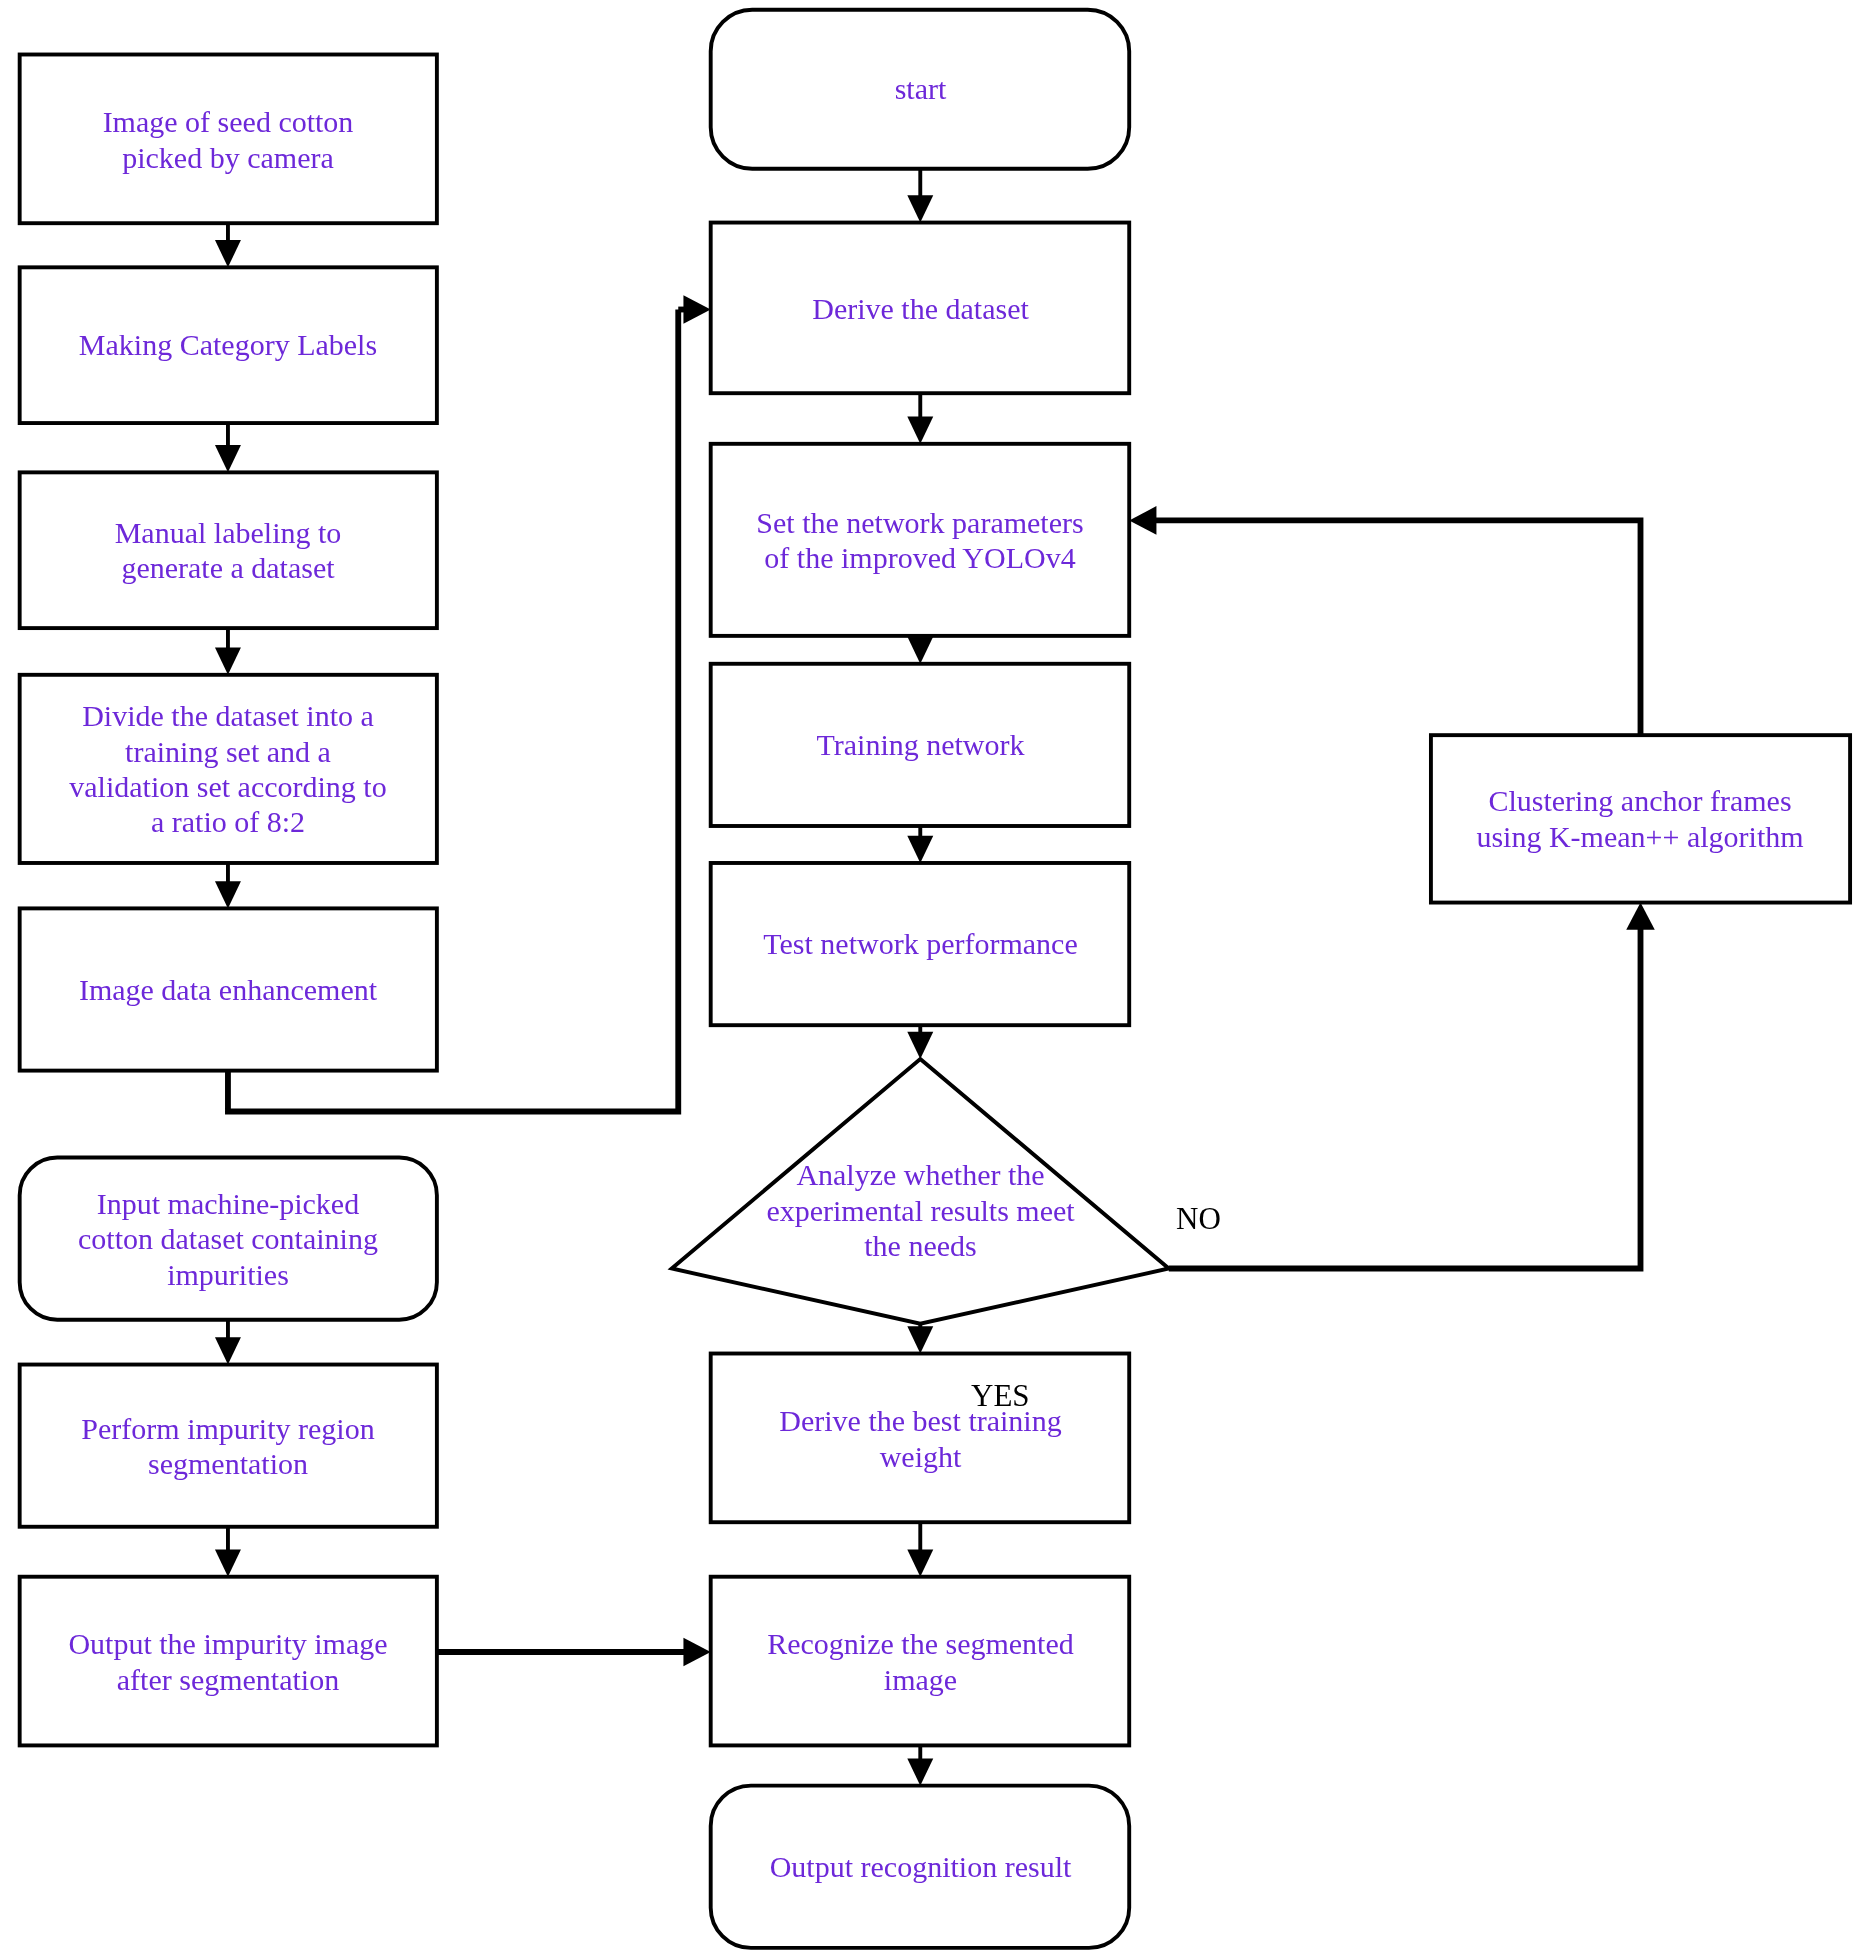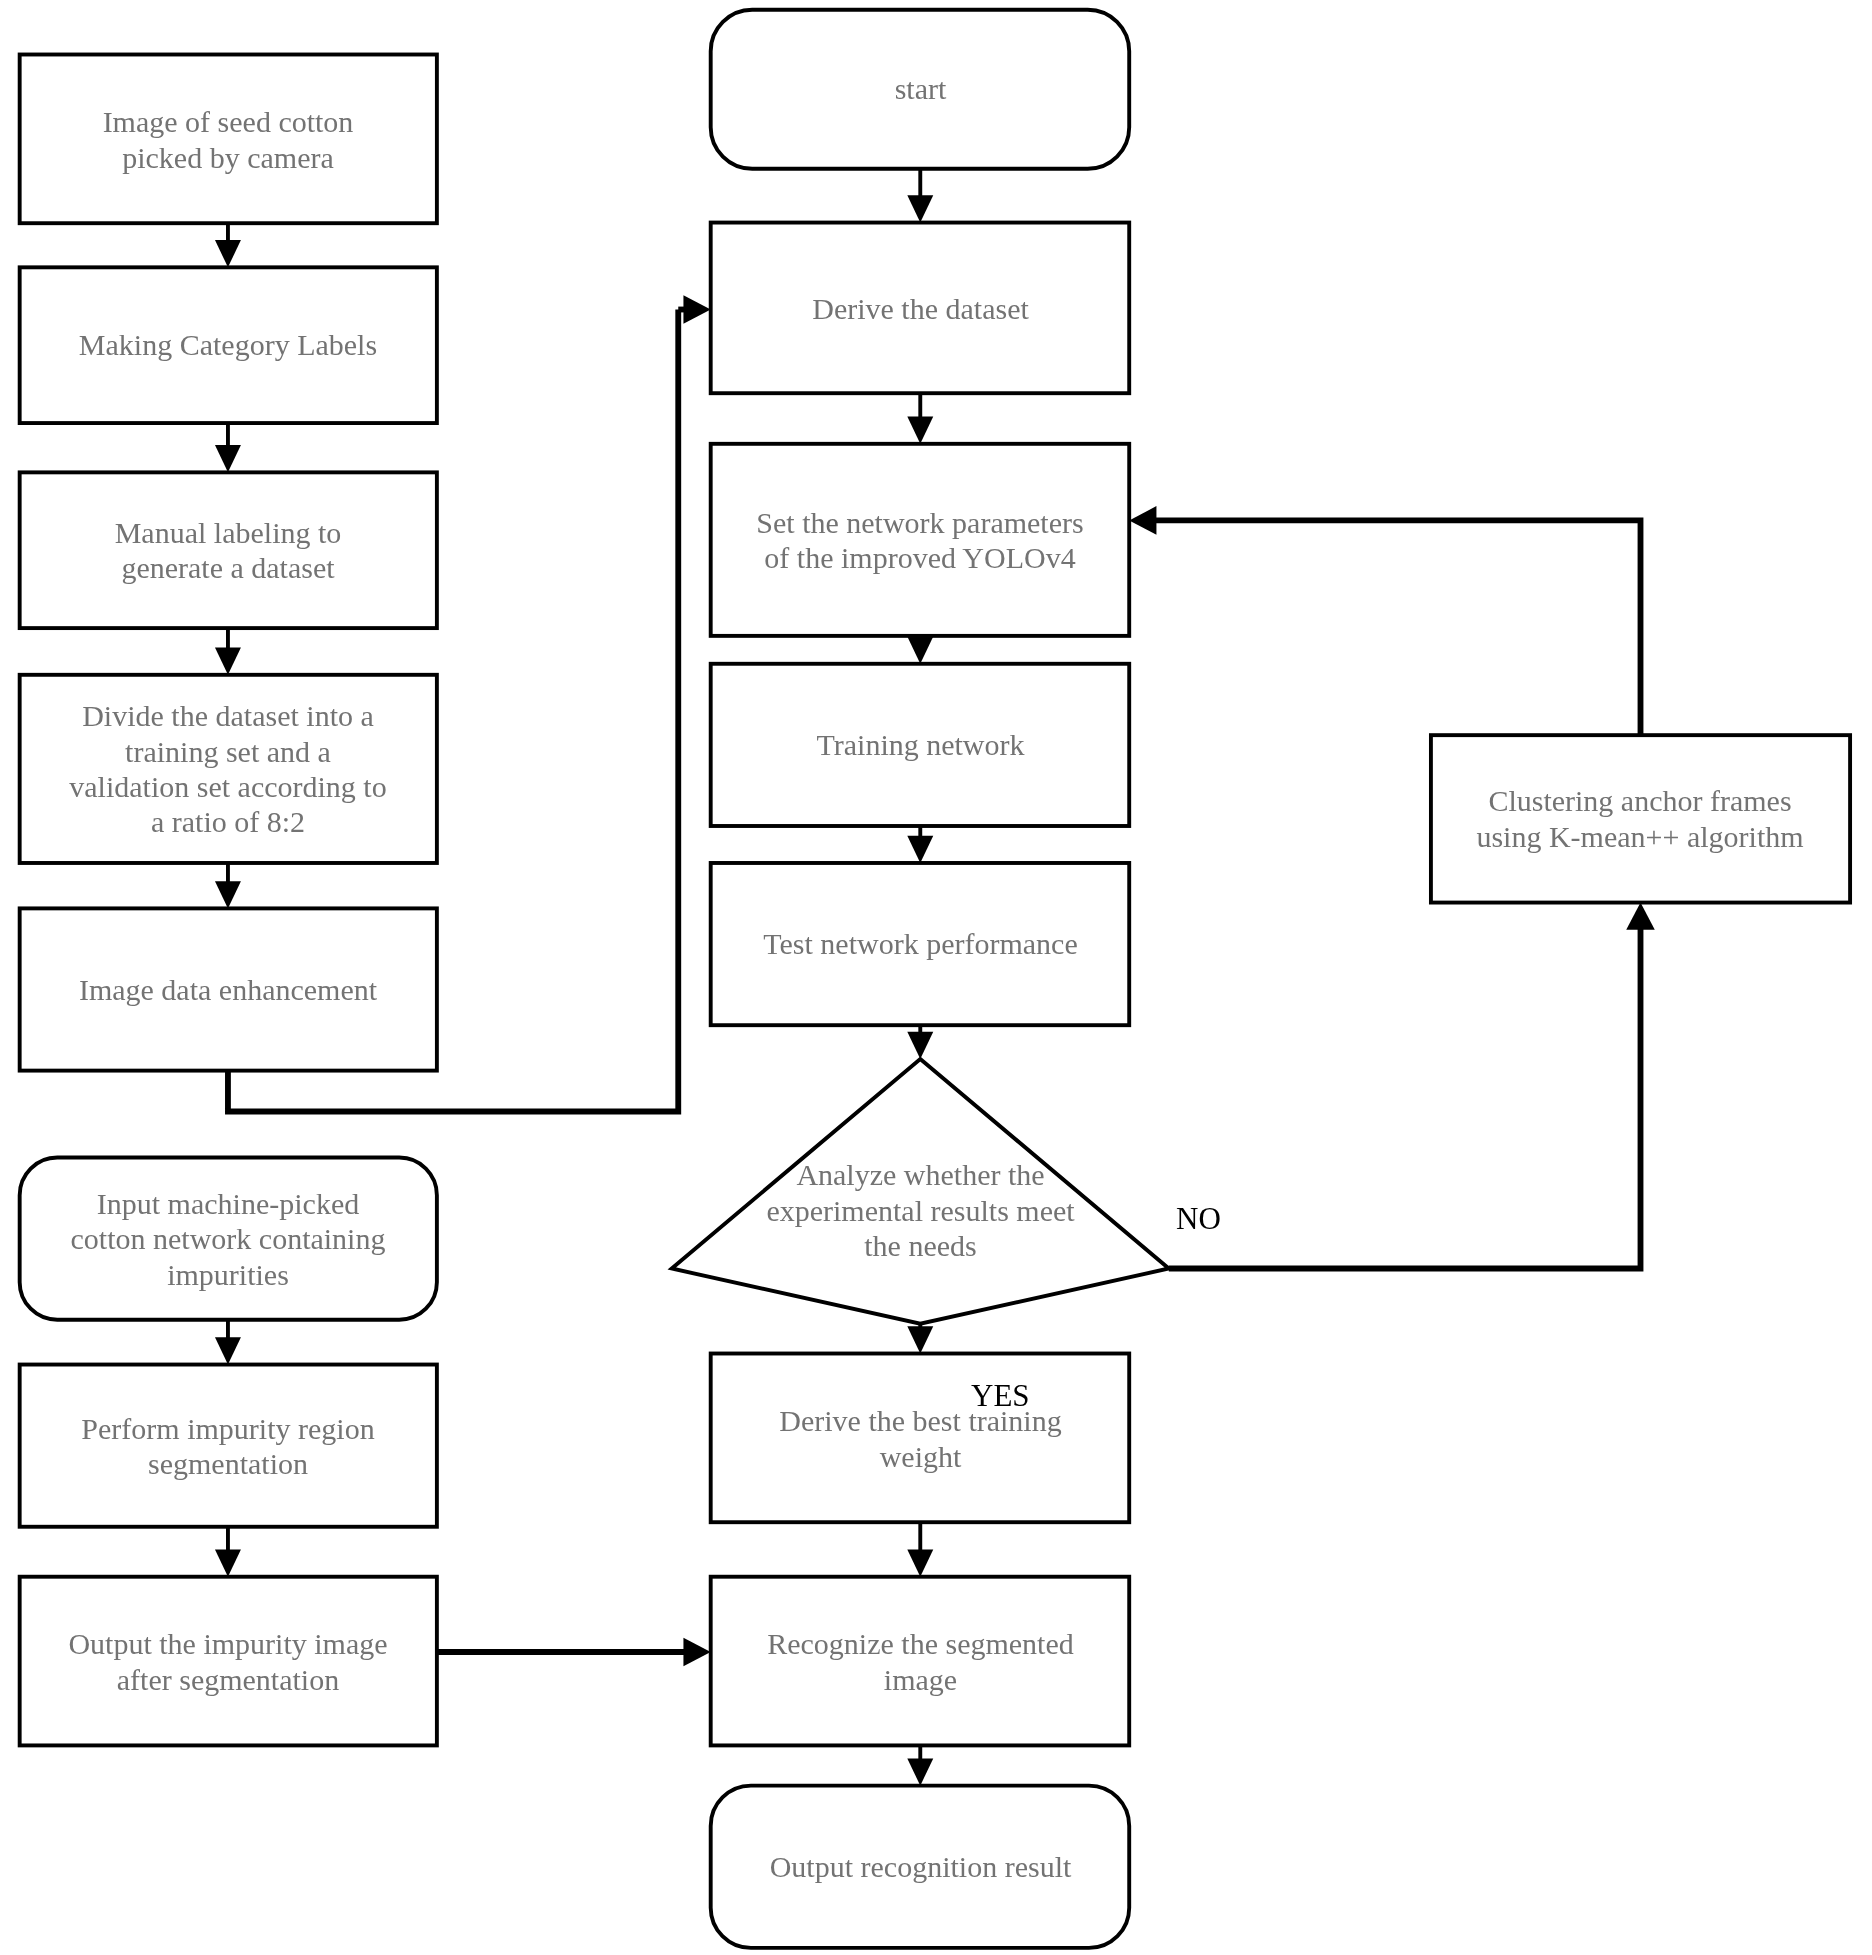--- a/index.html
+++ b/index.html
@@ -41,21 +41,21 @@
   .arrow-head {
     fill: #000000;
     stroke: none;
   }
   .node-label {
     position: absolute;
     display: flex;
     align-items: center;
     justify-content: center;
     text-align: center;
-    color: #737373;
+    color: #6d28d9;
     font-family: "Liberation Serif", "DejaVu Serif", serif;
     font-size: 30px;
     line-height: 1.18;
     pointer-events: none;
     white-space: pre-line;
   }
   .edge-label {
     position: absolute;
     color: #000000;
     font-family: "Liberation Serif", "DejaVu Serif", serif;
@@ -157,21 +157,21 @@
 generate a dataset</div>
 
   <div class="node-label" style="left:19.5px; top:675px; width:417px; height:188px;">Divide the dataset into a
 training set and a
 validation set according to
 a ratio of 8:2</div>
 
   <div class="node-label" style="left:19.5px; top:909px; width:417px; height:162px;text-align:center;">Image data enhancement</div>
 
   <div class="node-label" style="left:19.5px; top:1158px; width:417px; height:162px;">Input machine-picked
-cotton network containing
+cotton dataset containing
 impurities</div>
 
   <div class="node-label" style="left:19.5px; top:1365px; width:417px; height:162px;">Perform impurity region
 segmentation</div>
 
   <div class="node-label" style="left:19.5px; top:1577px; width:417px; height:169px;">Output the impurity image
 after segmentation</div>
 
   <div class="node-label" style="left:711px; top:9.7px; width:419px; height:159px;">start</div>
 

